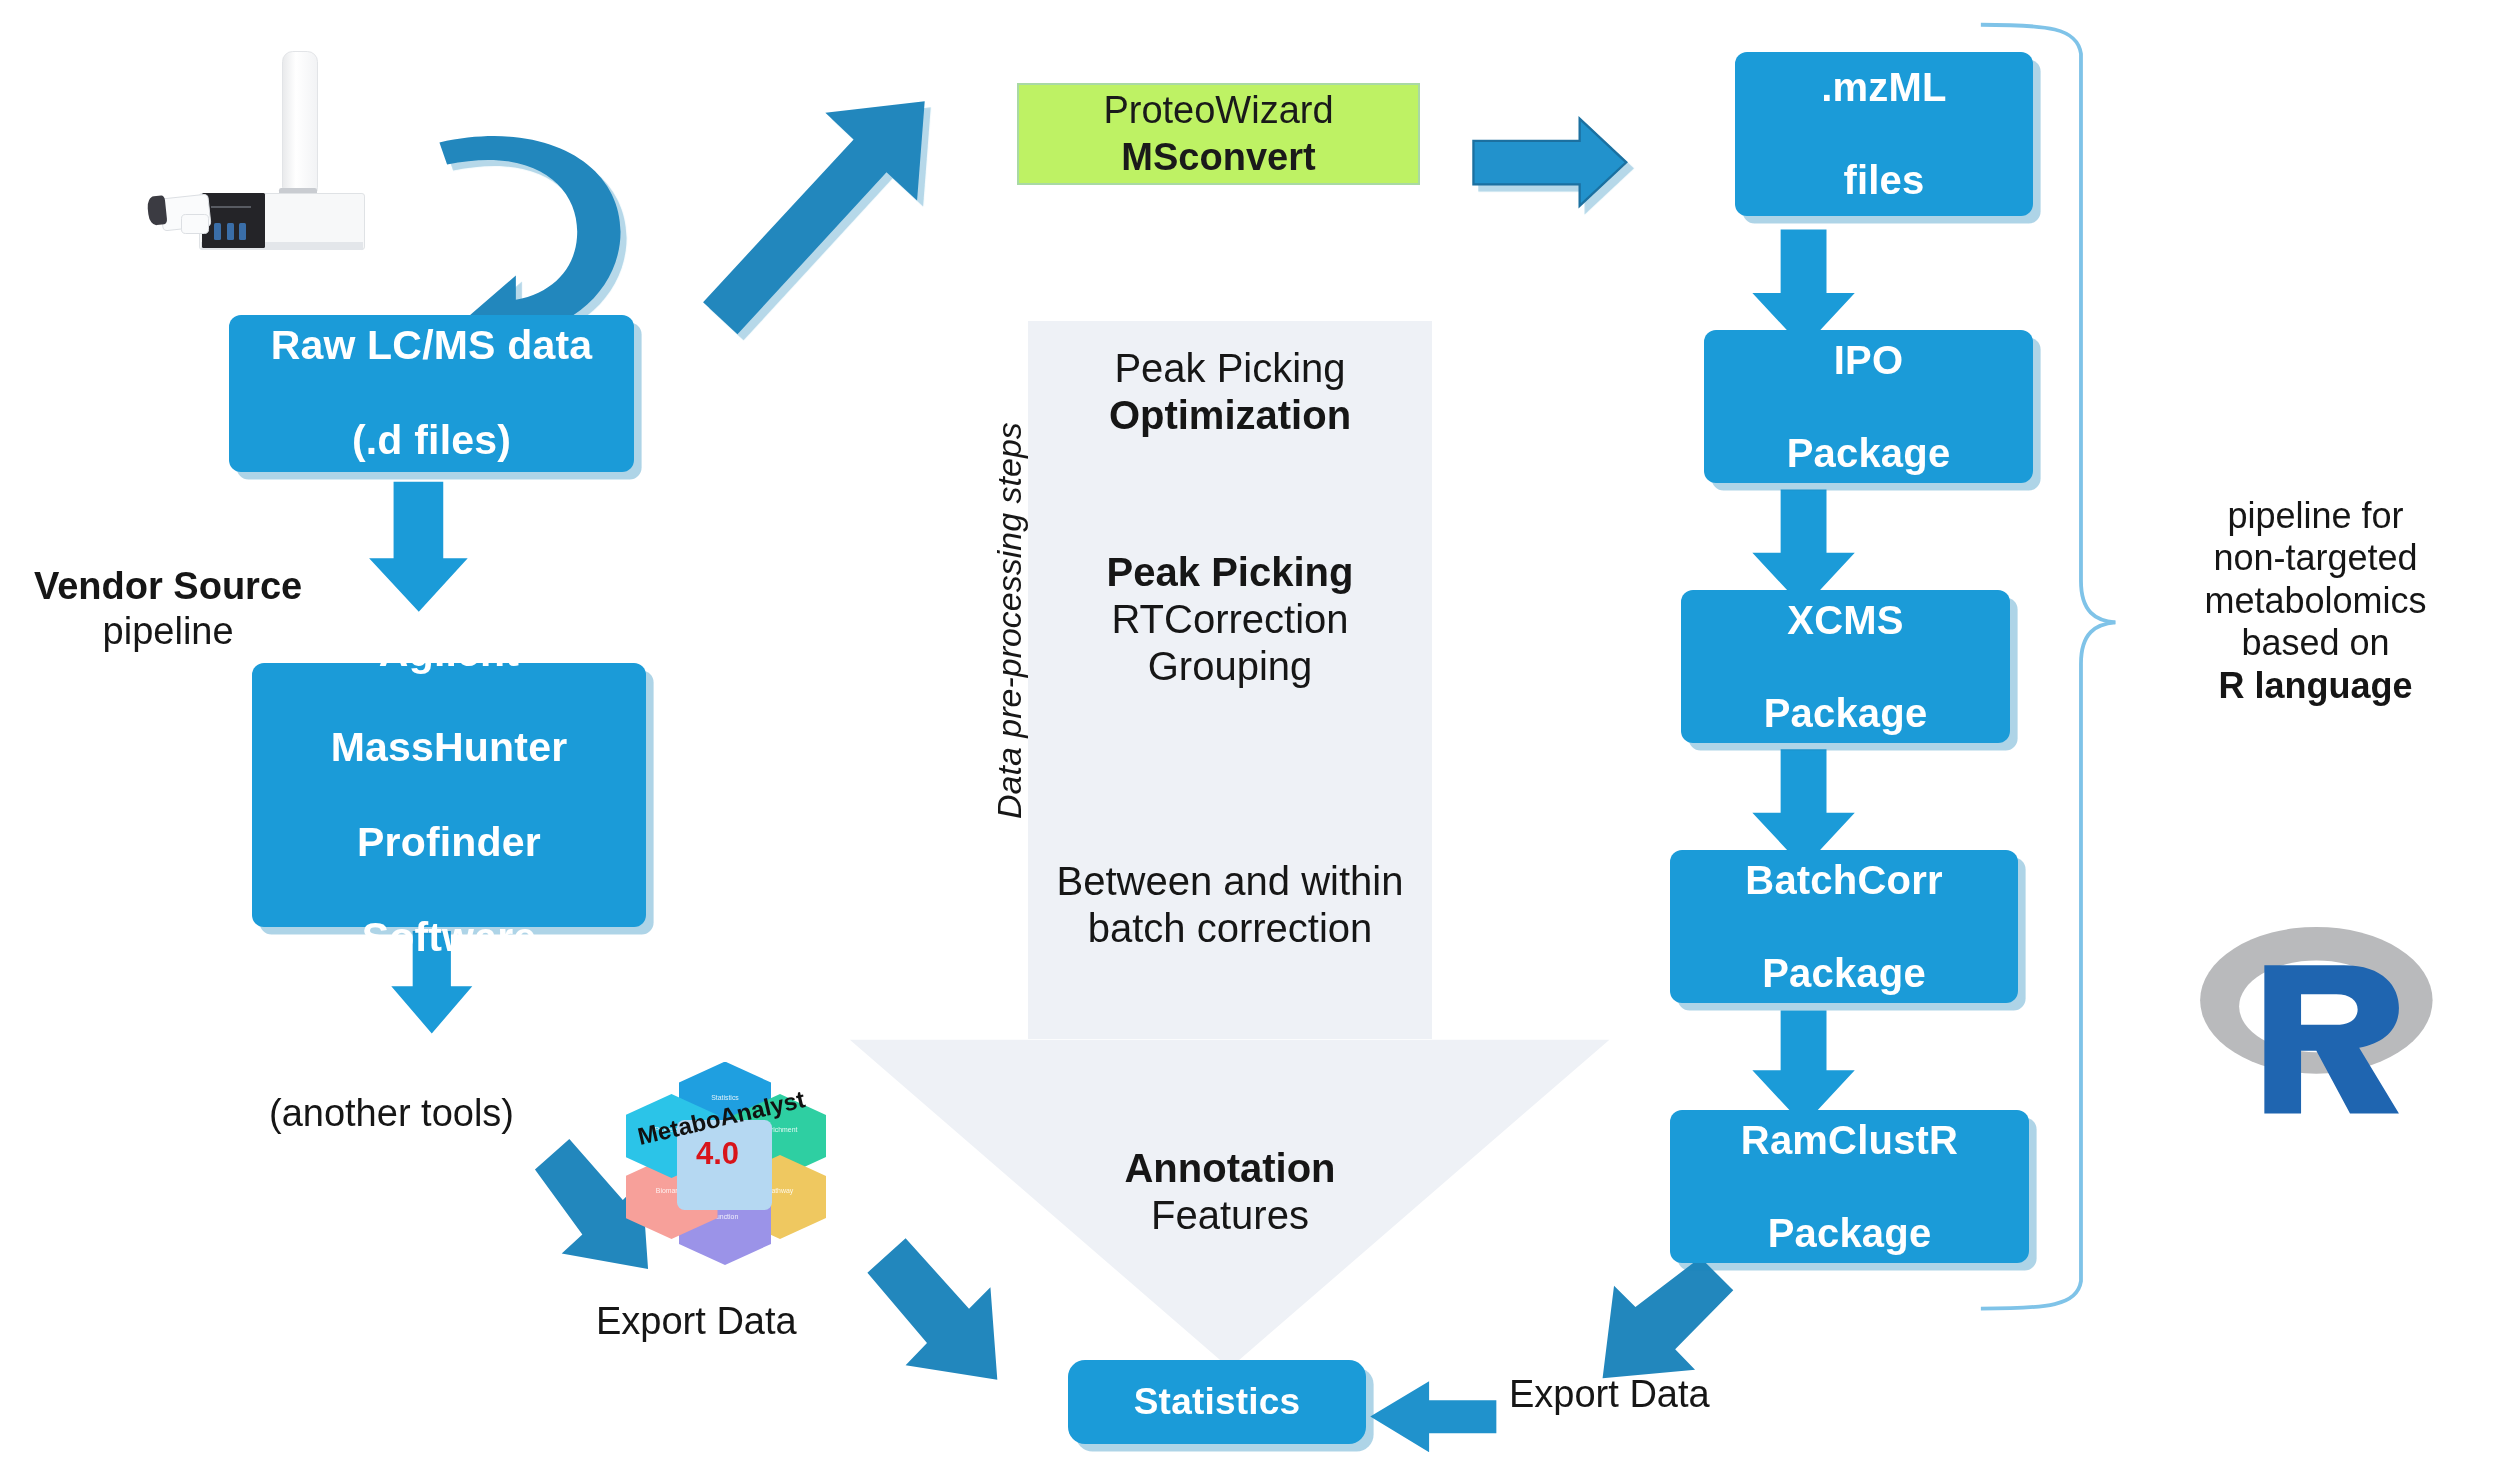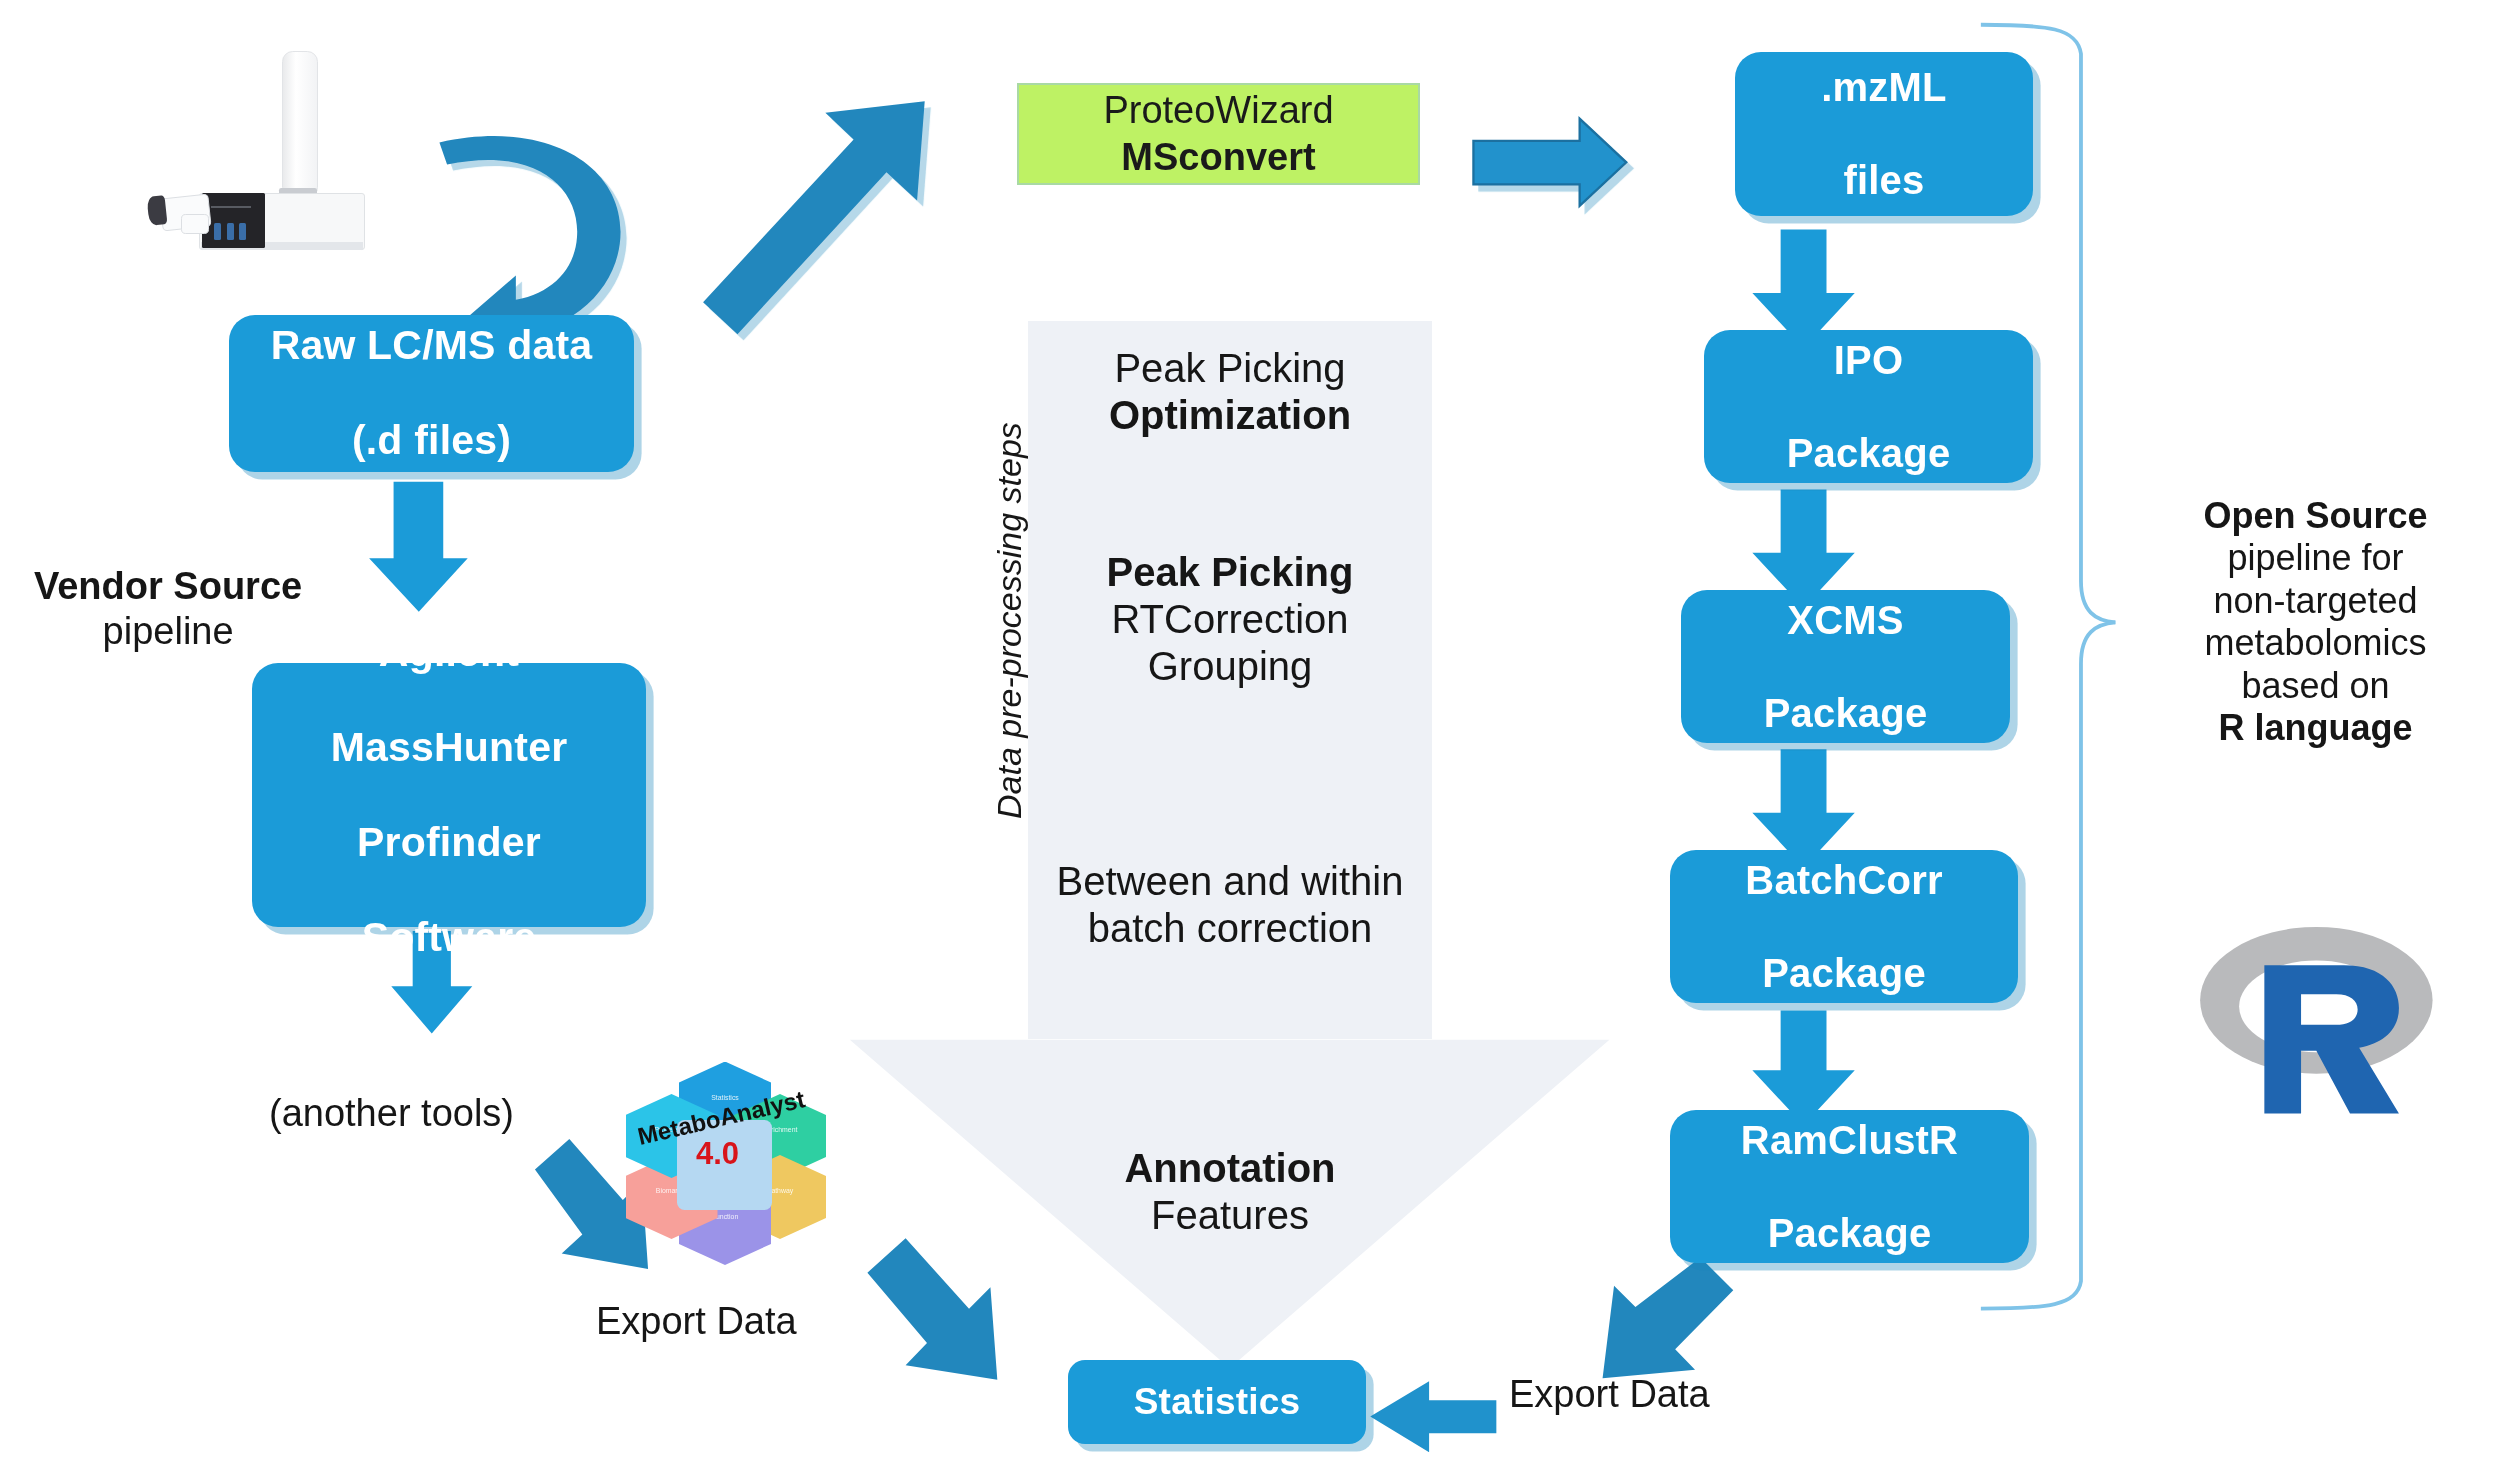--- a/index.html
+++ b/index.html
@@ -3,21 +3,21 @@
 <meta charset="utf-8">
 <style>
   html,body{margin:0;padding:0;background:#ffffff;}
   body{font-family:"Liberation Sans",sans-serif;}
   #stage{position:relative;width:2512px;height:1474px;background:#ffffff;overflow:hidden;}
 
   
   .bluebox{
     position:absolute;
     background:#1b9bd8;
-    border-radius:26px;
+    border-radius:12px;
     color:#ffffff;
     font-weight:bold;
     display:flex;align-items:center;justify-content:center;
     text-align:center;
     line-height:1.16;
     box-shadow: 7.6px 7.6px 0 rgba(23,131,185,0.35);
     letter-spacing:0.2px;
   }
   .bluebox span{display:block;width:100%;}
 
@@ -297,21 +297,20 @@
     </span>
   </div>
 
   <div class="txt" style="left:1509px;top:1372px;font-size:38px;">Export Data</div>
 
   <div class="bluebox" style="left:1068px;top:1360px;width:298px;height:84px;font-size:37px;border-radius:17px;">
     <span>Statistics</span>
   </div>
 
   <div class="txt ctr" style="left:2132px;top:495px;width:367px;font-size:36px;">
-    <div class="bold">Open Source</div>
     <div>pipeline for</div>
     <div>non-targeted</div>
     <div>metabolomics</div>
     <div>based on</div>
     <div class="bold">R language</div>
   </div>
 
   <div class="rlogo" style="left:2194px;top:910px;width:260px;height:222px;">
     <svg viewBox="0 0 340 290" width="260" height="222">
       <ellipse cx="160" cy="118" rx="152" ry="96" fill="#b9babc"></ellipse>

